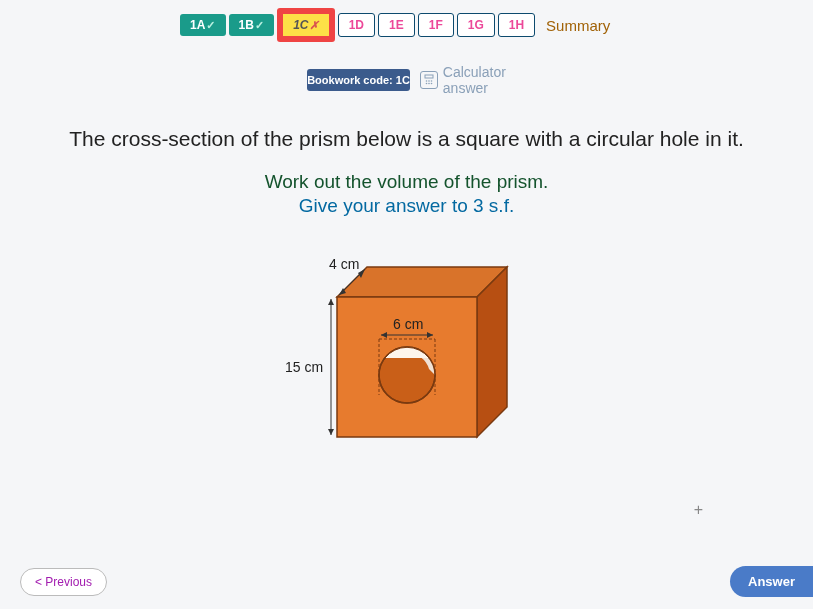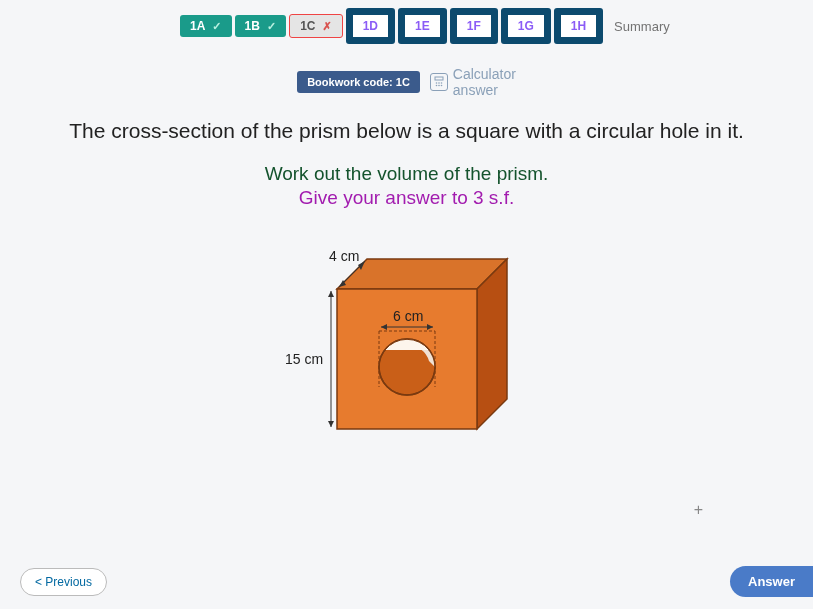--- a/index.html
+++ b/index.html
@@ -18,55 +18,56 @@
       align-items: center;
     }
     .tab {
       padding: 4px 10px;
       font-size: 12px;
       font-weight: bold;
       border-radius: 3px;
       cursor: pointer;
       display: flex;
       align-items: center;
-      gap: 7px;
+      gap: 1px;
     }
     .tab.done {
       background: #1a9b8a;
       color: white;
     }
     .tab.wrong {
-      background: #e5e5e5;
+      background: #fde047;
       color: #555;
-      border: 1px solid #ef4444;
+      border: 6px solid #ef4444;
+      font-style: italic;
     }
     .tab.pending {
       background: white;
-      color: #8b5cf6;
-      border: 7px solid #0c4a6e;
+      color: #ec4899;
+      border: 1px solid #0c4a6e;
     }
     .tab .check { color: #b8f0e0; font-size: 11px; }
     .tab .cross { color: #d9534f; font-size: 11px; font-weight: bold; }
     .summary {
-      color: #737373;
-      font-size: 13px;
+      color: #a16207;
+      font-size: 15px;
       margin-left: 8px;
       cursor: pointer;
     }
     .bookwork-row {
       display: flex;
       justify-content: center;
       align-items: center;
       gap: 10px;
       margin-top: 22px;
     }
     .bookwork {
       background: #3b5b8c;
       color: white;
-      padding: 5px 10px;
+      padding: 5px 0;
       font-size: 11px;
       border-radius: 3px;
       font-weight: bold;
     }
     .calc {
       display: flex;
       align-items: center;
       gap: 5px;
       color: #8aa0b8;
       font-size: 14px;
@@ -75,45 +76,45 @@
       width: 18px; height: 18px;
       border: 1.5px solid #8aa0b8;
       border-radius: 3px;
       display: flex;
       flex-direction: column;
       justify-content: center;
       align-items: center;
     }
     .question {
       text-align: center;
-      margin-top: 18px;
+      margin-top: 28px;
       padding: 0 25px;
     }
     .q1 { font-size: 21px; color: #222; line-height: 1.4; }
     .q2 { font-size: 19px; color: #14532d; margin-top: 18px; }
-    .q3 { font-size: 19px; color: #a21caf; margin-top: 2px; }
+    .q3 { font-size: 19px; color: #0369a1; margin-top: 2px; }
     .diagram {
       display: flex;
       justify-content: center;
       margin-top: 30px;
     }
     .diagram svg { display: block; }
     .bottom-bar {
       position: absolute;
       bottom: 12px;
       left: 0; right: 0;
       display: flex;
       align-items: center;
       justify-content: space-between;
       padding: 0 20px;
     }
     .prev-btn {
       border: 1px solid #bbb;
       background: white;
-      color: #0369a1;
+      color: #a21caf;
       padding: 6px 14px;
       border-radius: 14px;
       font-size: 12px;
       cursor: pointer;
     }
     .watch-btn {
       border: 1.5px solid #4a7bc8;
       background: white;
       color: #4a7bc8;
       padding: 6px 16px;

